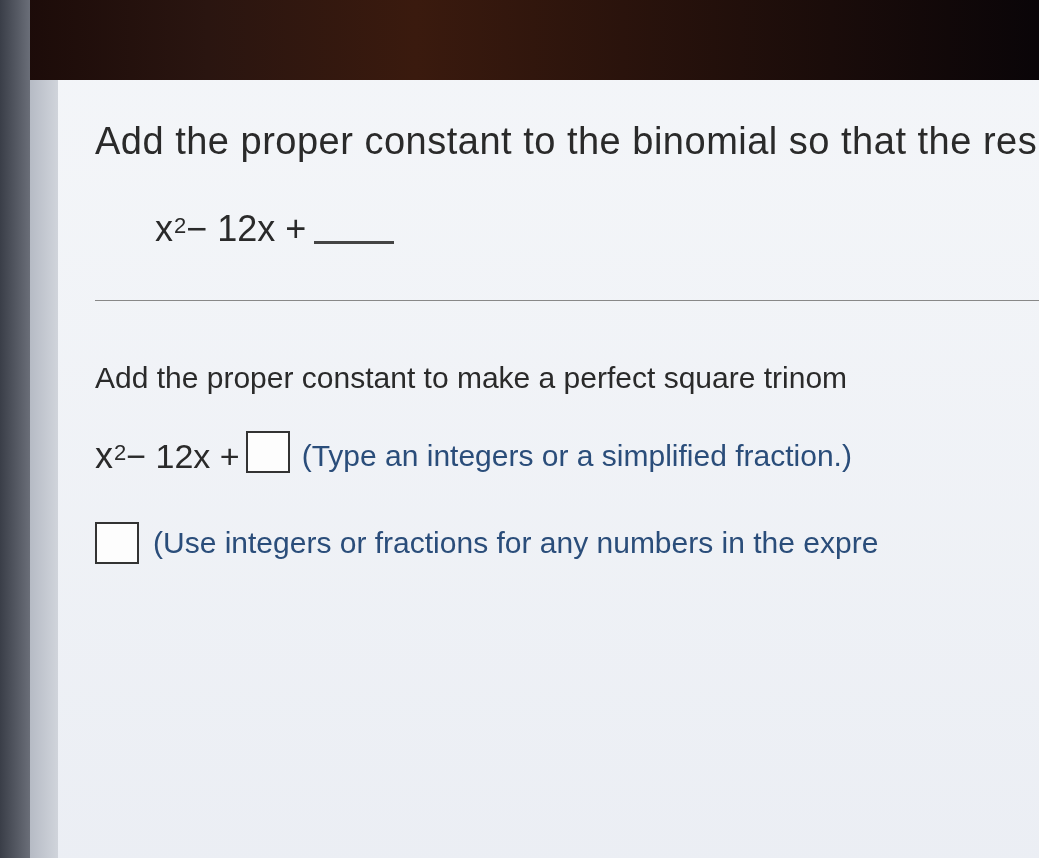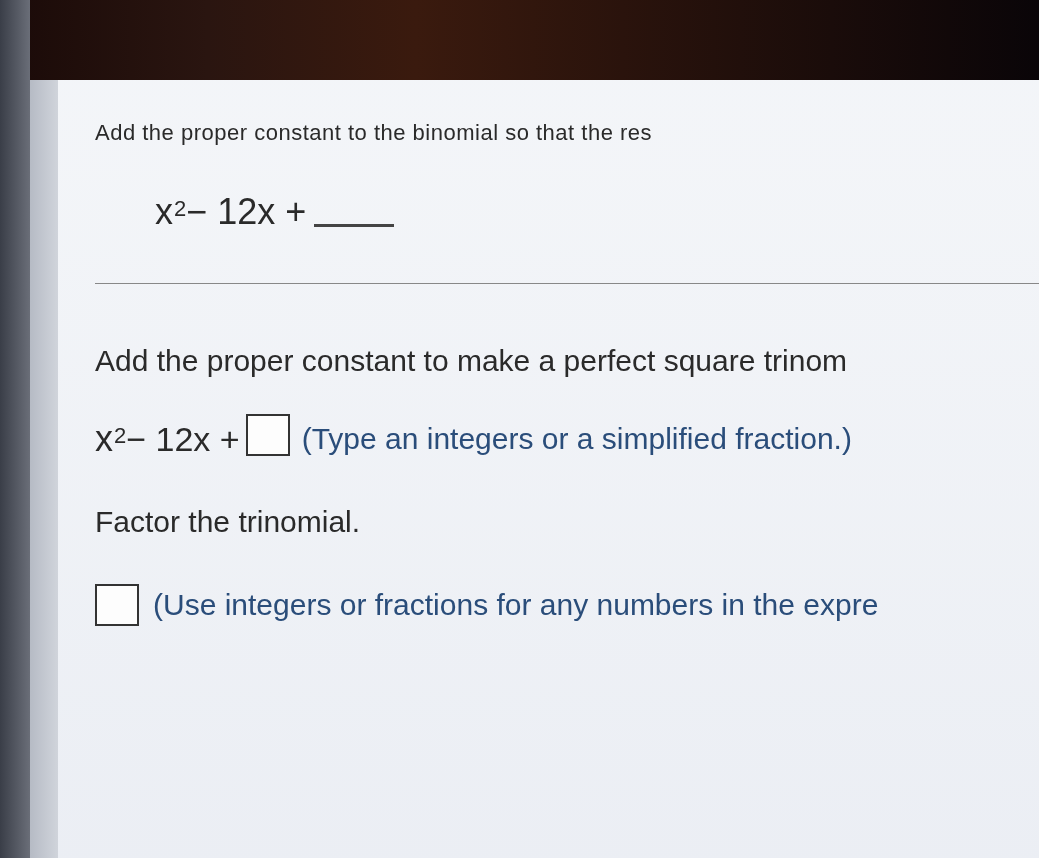--- a/index.html
+++ b/index.html
@@ -23,21 +23,21 @@
     }
     .content-area {
       padding: 40px 0 0 95px;
       background: linear-gradient(180deg, rgba(245,247,250,0.9) 0%, rgba(235,238,244,0.95) 100%);
       height: calc(100% - 80px);
     }
     .question-section {
       margin-bottom: 35px;
     }
     .question-text {
-      font-size: 22px;
+      font-size: 38px;
       color: #2a2a2a;
       font-weight: 400;
       margin-bottom: 45px;
       white-space: nowrap;
       filter: blur(0.5px);
       letter-spacing: 0.5px;
     }
     .expression-row {
       padding-left: 60px;
       margin-bottom: 50px;
@@ -186,21 +186,20 @@
     <div class="input-row">
       <span class="math-expr-2">
         <span class="var-x">x</span>
           <span class="sup">2</span>
           <span> − 12x + </span>
       </span>
       <span class="input-box"></span>
       <span class="hint-text">(Type an integers or a simplified fraction.)</span>
     </div>
 
-    <div class="factor-prompt">Factor the trinomial.</div>
 
     <div class="input-row-2">
       <span class="input-box-2"></span>
       <span class="hint-text-2">(Use integers or fractions for any numbers in the expre</span>
     </div>
 
   </div>
 
 </div>
 

